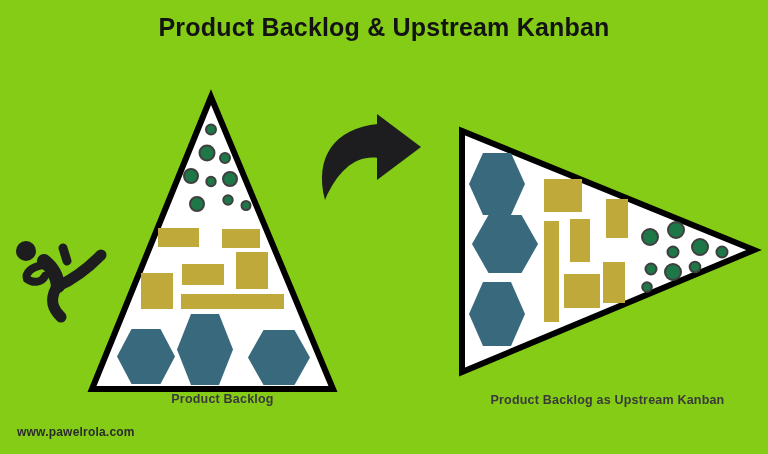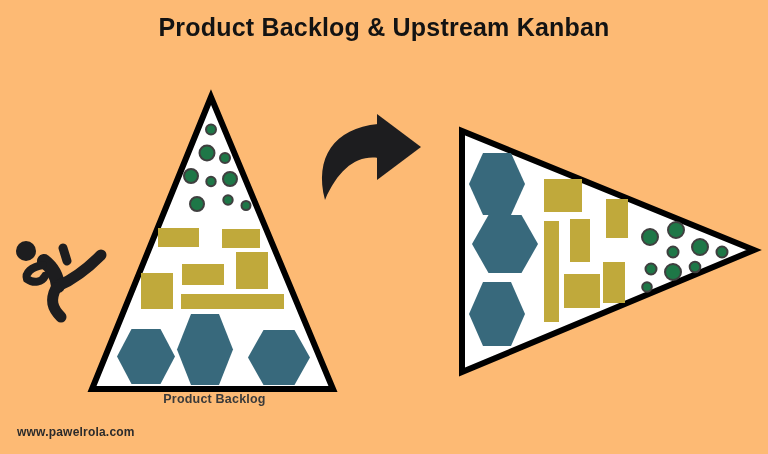--- a/index.html
+++ b/index.html
@@ -1,29 +1,29 @@
 <!DOCTYPE html>
 <html><head>
 <meta charset="utf-8">
 <style>
   html,body{margin:0;padding:0;background:#fff;}
   .canvas{
-    position:relative;width:768px;height:454px;background:#fdba74;
+    position:relative;width:768px;height:454px;background:#84cc16;
     overflow:hidden;font-family:"Liberation Sans",sans-serif;
     border-bottom:1px solid #e8e8e8;
   }
   .title{
     position:absolute;top:13px;left:0;width:768px;text-align:center;
     font-size:25px;font-weight:800;color:#131313;letter-spacing:.2px;
   }
   .shape-label{
     position:absolute;text-align:center;font-size:12.5px;font-weight:700;
     color:#3a3a3a;letter-spacing:.2px;
   }
-  .label-left{left:92px;top:392px;width:245px;}
+  .label-left{left:100px;top:392px;width:245px;}
   .label-right{left:455px;top:393px;width:305px;}
   .website{
     position:absolute;left:17px;top:425px;font-size:12px;font-weight:700;
     color:#2b2b2b;letter-spacing:.2px;
   }
   svg.scene{position:absolute;left:0;top:0;}
   .tri{fill:#ffffff;stroke:#000000;stroke-width:6;}
   .dot{stroke:#3f3f3f;stroke-width:2;}
   .icon-stroke{fill:none;stroke:#1d1d1f;stroke-linecap:round;}
 </style>
@@ -95,15 +95,16 @@
       <circle class="dot" cx="700" cy="247" r="8" fill="#1e7747"></circle>
       <circle class="dot" cx="722" cy="252" r="5.5" fill="#1e7747"></circle>
       <circle class="dot" cx="651" cy="269" r="5.5" fill="#1e7747"></circle>
       <circle class="dot" cx="673" cy="272" r="8" fill="#1e7747"></circle>
       <circle class="dot" cx="695" cy="267" r="5.3" fill="#1e7747"></circle>
       <circle class="dot" cx="647" cy="287" r="4.8" fill="#1e7747"></circle>
     </g>
   </svg>
 
   <div class="shape-label label-left">Product Backlog</div>
+  <div class="shape-label label-right">Product Backlog as Upstream Kanban</div>
   <div class="website">www.pawelrola.com</div>
 
 </div>
 
 </body></html>

